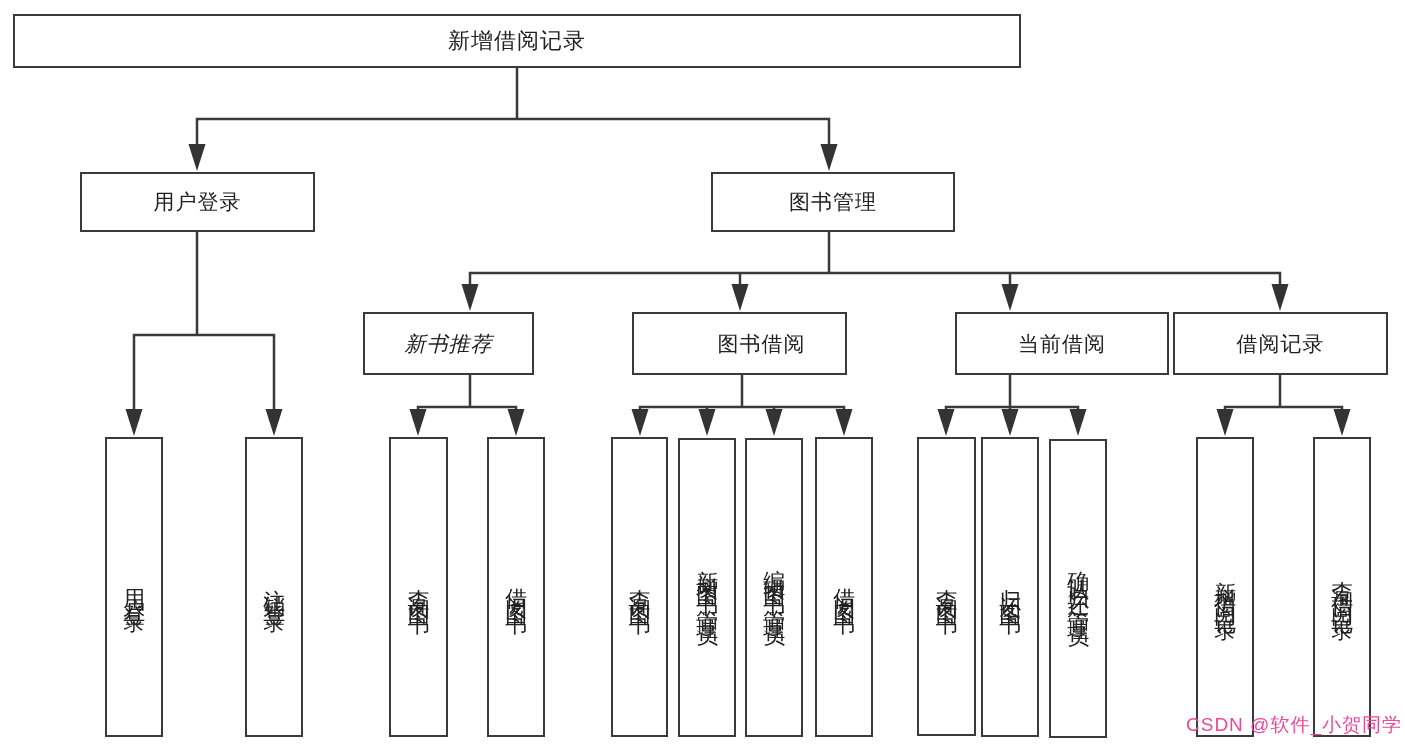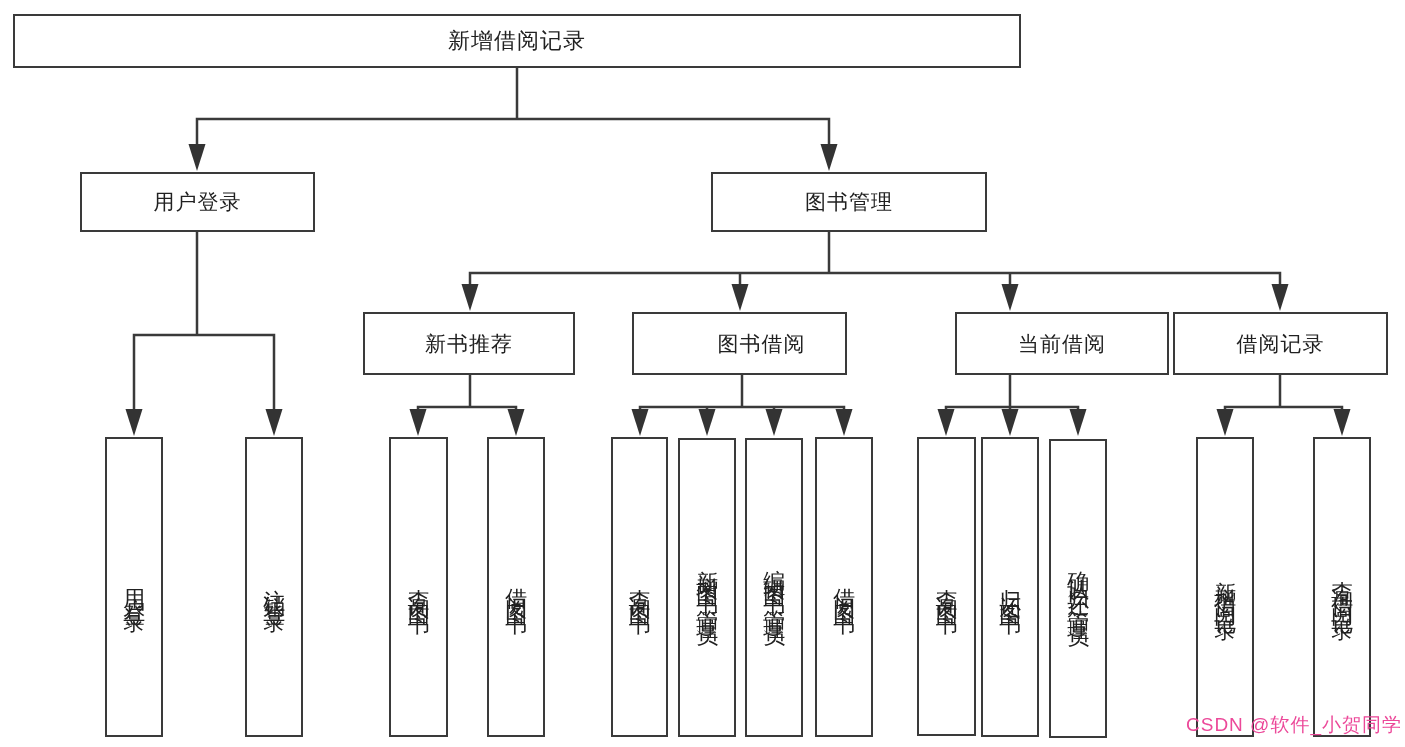--- a/index.html
+++ b/index.html
@@ -93,25 +93,25 @@
     </g>
   </svg>
 
   <div class="node h root" style="left:13px; top:14px; width:1008px; height:54px;">
     <span>新增借阅记录</span>
   </div>
 
   <div class="node h" style="left:80px; top:172px; width:235px; height:60px;">
     <span>用户登录</span>
   </div>
-  <div class="node h" style="left:711px; top:172px; width:276px; height:60px;align-items:center;">
+  <div class="node h" style="left:711px; top:172px; width:244px; height:60px;align-items:center;">
     <span>图书管理</span>
   </div>
 
-  <div class="node h" style="left:363px; top:312px; width:212px; height:63px;">
+  <div class="node h" style="left:363px; top:312px; width:171px; height:63px;font-style:italic;">
     <span>新书推荐</span>
   </div>
   <div class="node h" style="left:632px; top:312px; width:215px; height:63px;padding-left:44px;">
     <span>图书借阅</span>
   </div>
   <div class="node h" style="left:955px; top:312px; width:214px; height:63px;">
     <span>当前借阅</span>
   </div>
   <div class="node h" style="left:1173px; top:312px; width:215px; height:63px;">
     <span>借阅记录</span>

